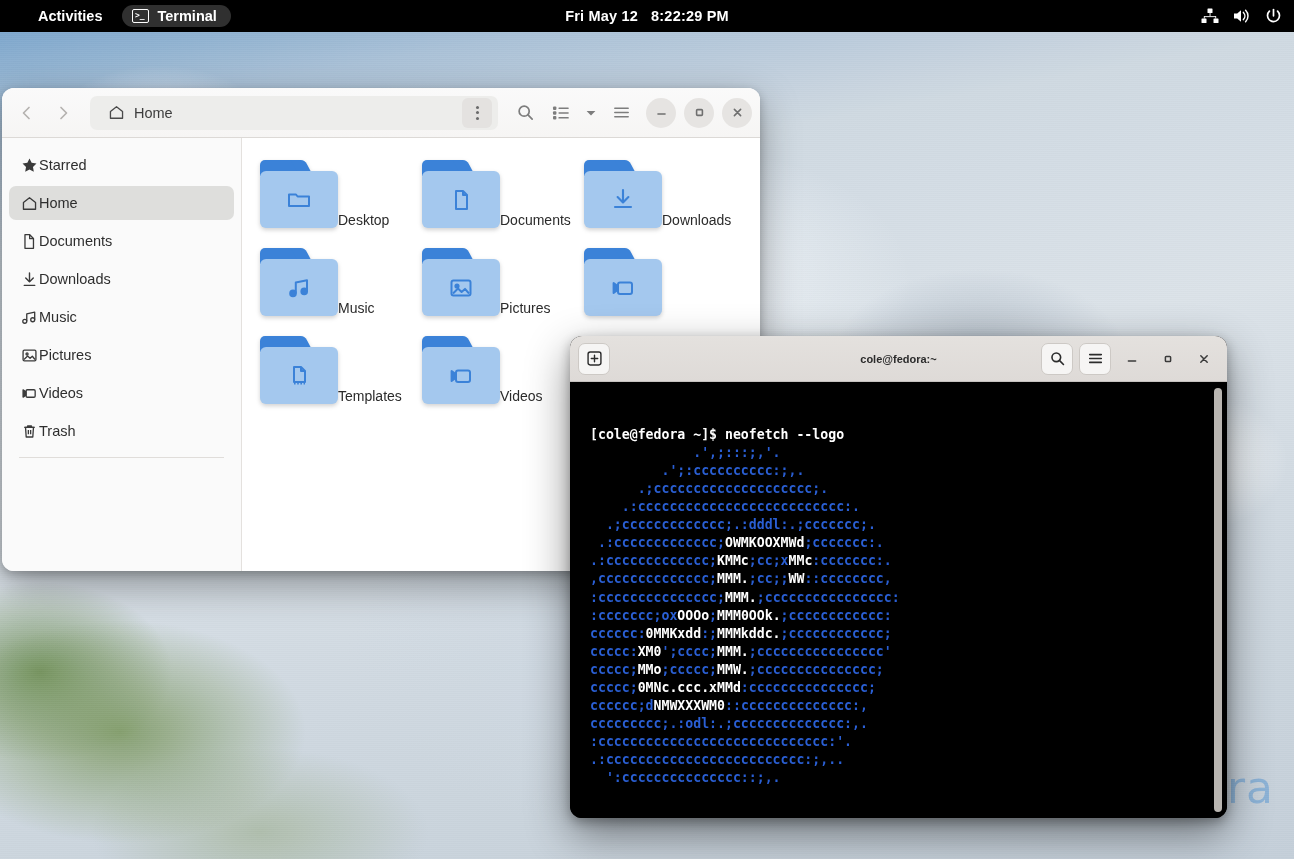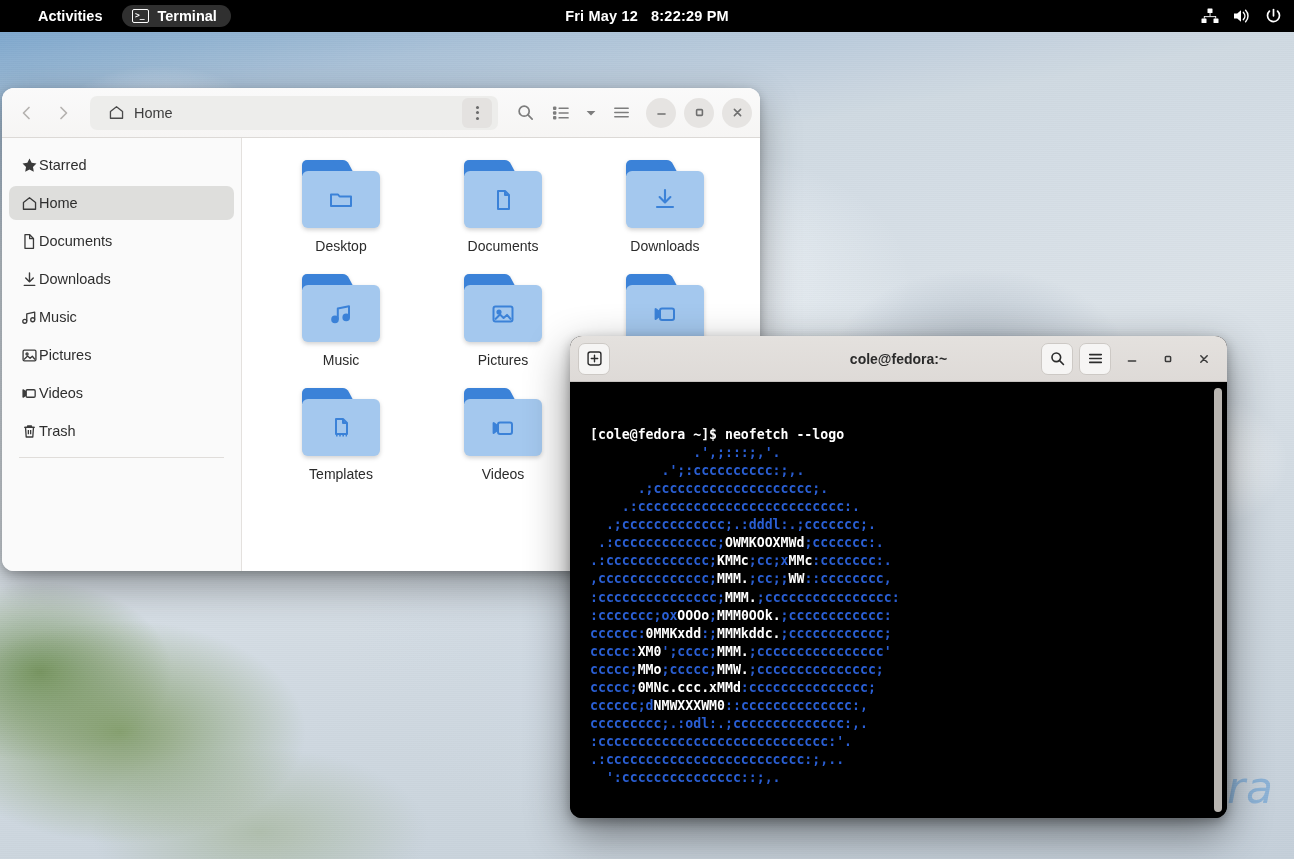--- a/index.html
+++ b/index.html
@@ -31,21 +31,20 @@
     content: "";
     position: absolute; inset: 0;
     background-image: repeating-linear-gradient(0deg, rgba(255,255,255,0.05) 0px, rgba(255,255,255,0.05) 1px, rgba(0,0,0,0.02) 1px, rgba(0,0,0,0.02) 2px);
     opacity: .55;
   }
   #wallpaper-watermark {
     position: absolute; right: 20px; top: 730px;
     font-size: 44px; color: #5a9bd8; opacity: .55;
     font-family: "DejaVu Sans", sans-serif; letter-spacing: 1px;
     white-space: nowrap;
-    font-style: italic;
   }
 
   
   #topbar {
     position: absolute; left: 0; top: 0; width: 1294px; height: 32px;
     background: #000; color: #fff; display: flex; align-items: center;
     font-size: 14.5px; z-index: 50;
   }
   #topbar .activities { margin-left: 32px; font-weight: 700; color: #fff; padding: 3px 6px; }
   .app-pill {
@@ -111,21 +110,21 @@
   .side-item {
     display: flex; align-items: center; gap: 1px; height: 34px;
     padding: 0 11px; border-radius: 7px; color: #2e2e2e; font-size: 14.5px;
     margin-bottom: 4px;
   }
   .side-item.selected { background: #dededc; }
   .side-sep { height: 1px; background: #e0ddda; margin: 9px 10px 10px 10px; }
   .side-ico { width: 18px; display: flex; justify-content: center; color: #3a3a3a; }
   #nautilus-main { flex: 1; background: #fff; padding: 22px 0 0 0; position: relative; }
   .grid { display: grid; grid-template-columns: repeat(3, 162px); justify-content: start; padding-left: 18px; row-gap: 20px; }
-  .file-item { width: 162px; display: flex; flex-direction: column; align-items: center; gap: 10px; }
+  .file-item { width: 162px; display: flex; flex-direction: row; align-items: flex-end; }
   .file-label { font-size: 14px; color: #2b2b2b; }
   .folder { width: 78px; height: 68px; position: relative; filter: drop-shadow(0 2px 2px rgba(0,0,0,.18)); }
   .folder .tab {
     position: absolute; left: 0; top: 0; width: 40px; height: 16px;
     background: #3b82d8; border-radius: 5px 7px 0 0;
   }
   .folder .tab::after {
     content:""; position:absolute; right:-9px; top:0; width: 14px; height: 16px;
     background: #3b82d8; transform: skewX(28deg); border-radius: 0 4px 0 0;
   }
@@ -150,21 +149,21 @@
     border-bottom: 1px solid #c6c2bf;
     display: flex; align-items: center; padding: 0 8px; position: relative;
   }
   .t-btn {
     width: 32px; height: 32px; border-radius: 7px; background: #f6f5f4;
     border: 1px solid #cdc9c5; display: flex; align-items: center; justify-content: center;
     color: #2c2c2c;
   }
   #terminal-title {
     position: absolute; left: 0; right: 0; text-align: center;
-    font-size: 14px; font-weight: 700; color: #2b2b2b; pointer-events: none;
+    font-size: 11px; font-weight: 700; color: #2b2b2b; pointer-events: none;
   }
   .t-right { margin-left: auto; display: flex; align-items: center; gap: 6px; z-index: 2; }
   .t-wbtn { width: 30px; height: 30px; display: flex; align-items: center; justify-content: center; color: #3a3a3a; }
   #terminal-body {
     height: 436px; background: #000; padding: 8px 0 0 18px; position: relative;
     font-family: "DejaVu Sans Mono", monospace; font-size: 13.2px; line-height: 18.05px;
     white-space: pre; overflow: hidden;
   }
   #term-text { color: #ffffff; padding-left: 2px; }
   .blue { color: #2a5fd4; font-weight: 700; }

